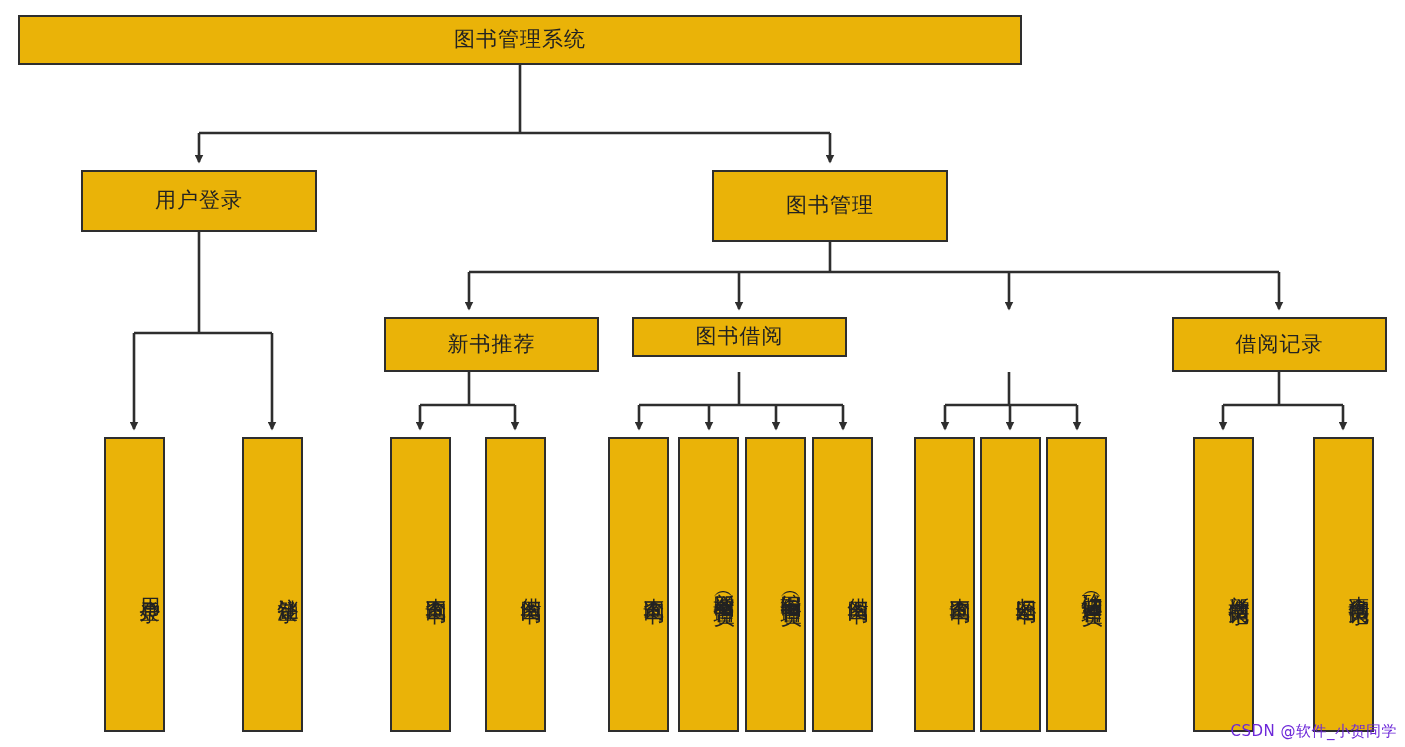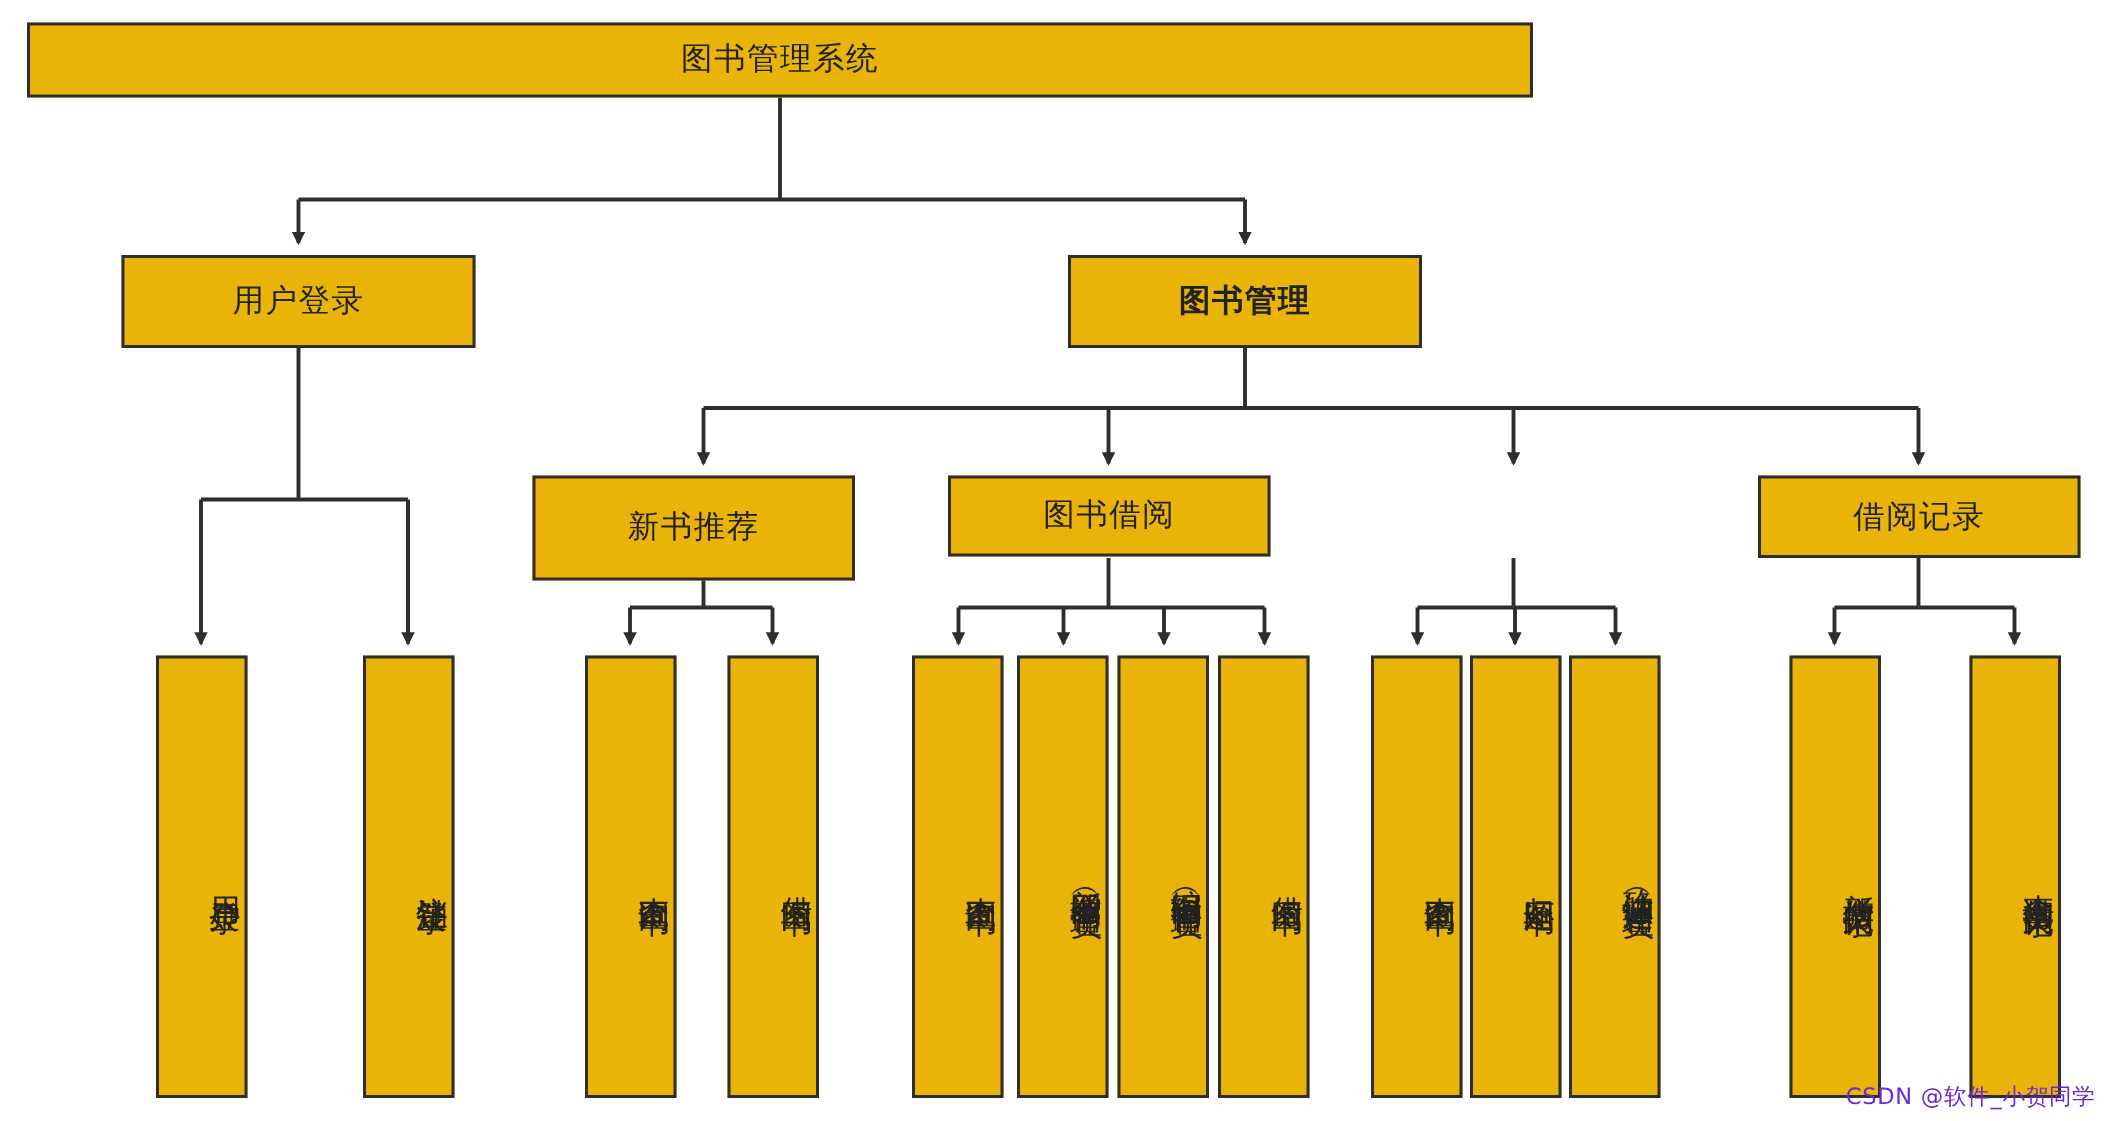--- a/index.html
+++ b/index.html
@@ -121,28 +121,28 @@
     </g>
   </svg>
 
   <div class="node-box horizontal" style="left:18px; top:15px; width:1004px; height:50px;">
     <span class="node-label">图书管理系统</span>
   </div>
 
   <div class="node-box horizontal" style="left:81px; top:170px; width:236px; height:62px;">
     <span class="node-label">用户登录</span>
   </div>
-  <div class="node-box horizontal" style="left:712px; top:170px; width:236px; height:62px;font-weight:bold;">
+  <div class="node-box horizontal" style="left:712px; top:170px; width:236px; height:72px;">
     <span class="node-label">图书管理</span>
   </div>
 
-  <div class="node-box horizontal" style="left:355px; top:317px; width:215px; height:70px;">
+  <div class="node-box horizontal" style="left:384px; top:317px; width:215px; height:55px;">
     <span class="node-label">新书推荐</span>
   </div>
-  <div class="node-box horizontal" style="left:632px; top:317px; width:215px; height:54px;">
+  <div class="node-box horizontal" style="left:632px; top:317px; width:215px; height:40px;">
     <span class="node-label">图书借阅</span>
   </div>
   <div class="node-box horizontal" style="left:1172px; top:317px; width:215px; height:55px;">
     <span class="node-label">借阅记录</span>
   </div>
 
   <div class="node-box vertical" style="left:104px; top:437px; width:61px; height:295px;">
     <span class="node-label">用户登录</span>
   </div>
   <div class="node-box vertical" style="left:242px; top:437px; width:61px; height:295px;">

